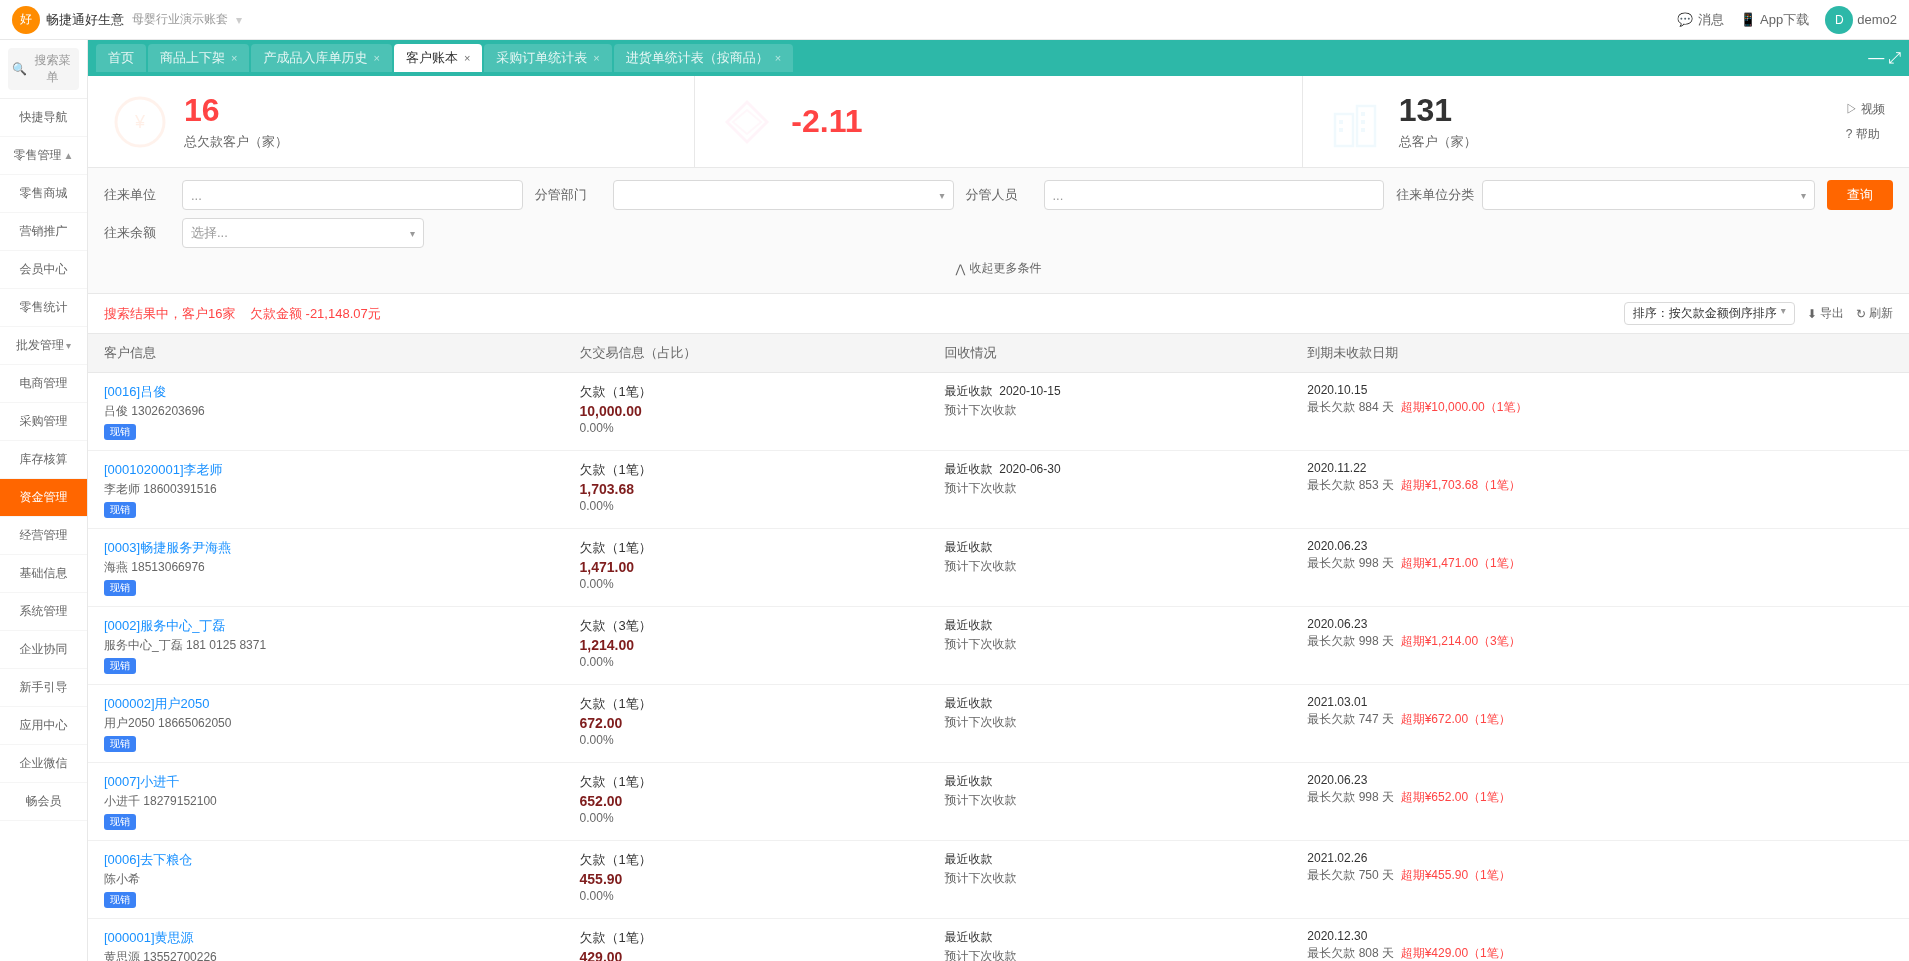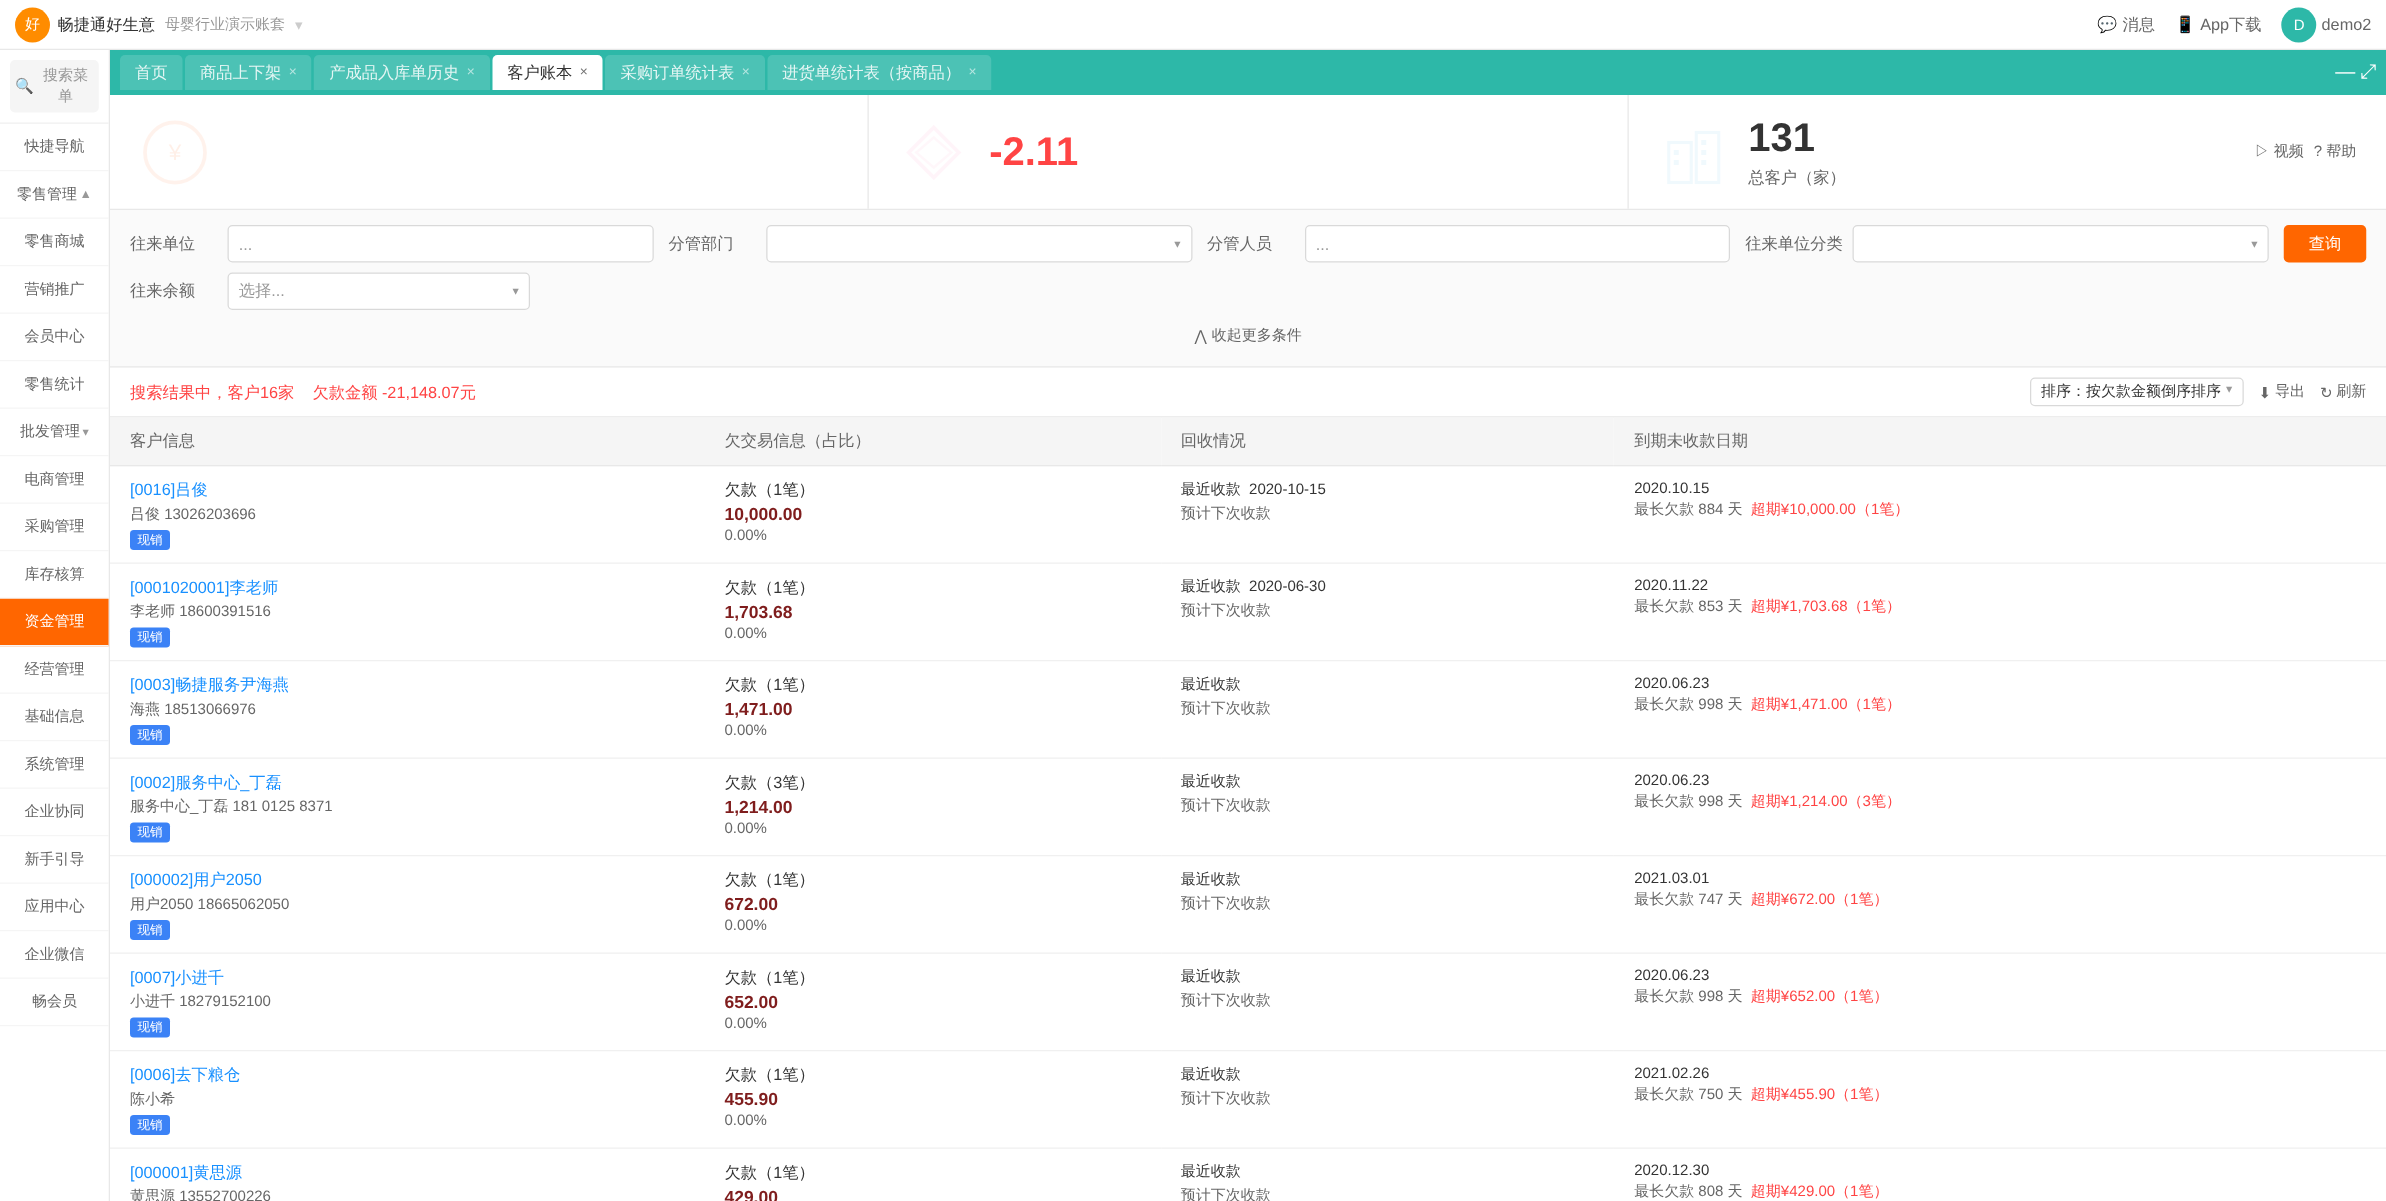--- a/index.html
+++ b/index.html
@@ -43,21 +43,21 @@
     .stats-bar { display: flex; background: #fff; border-bottom: 1px solid #e8e8e8; }
     .stat-card { flex: 1; padding: 16px 24px; display: flex; align-items: center; gap: 16px; border-right: 1px solid #e8e8e8; }
     .stat-card:last-child { border-right: none; }
     .stat-icon { width: 56px; height: 56px; display: flex; align-items: center; justify-content: center; }
     .stat-icon svg { opacity: 0.3; }
     .stat-info { flex: 1; }
     .stat-value { font-size: 32px; font-weight: bold; color: #ff4444; }
     .stat-value.negative { color: #ff4444; }
     .stat-value.black { color: #333; font-weight: bold; }
     .stat-label { font-size: 13px; color: #666; margin-top: 4px; }
-    .stat-actions { display: flex; gap: 8px; font-size: 12px; color: #666; }
+    .stat-actions { display: flex; gap: 8px; font-size: 12px; color: #666; flex-direction: column; }
 
     
     .filter-area { padding: 12px 16px; background: #fafafa; border-bottom: 1px solid #e8e8e8; }
     .filter-row { display: flex; align-items: flex-end; gap: 12px; margin-bottom: 8px; }
     .filter-row:last-child { margin-bottom: 0; }
     .filter-item { display: flex; align-items: center; gap: 8px; flex: 1; }
     .filter-label { font-size: 13px; color: #666; white-space: nowrap; min-width: 70px; }
     .filter-input { flex: 1; height: 30px; border: 1px solid #d9d9d9; border-radius: 4px; padding: 0 8px; font-size: 13px; background: #fff; display: flex; align-items: center; justify-content: space-between; cursor: pointer; }
     .filter-input-text { color: #999; }
     .filter-select { flex: 1; height: 30px; border: 1px solid #d9d9d9; border-radius: 4px; padding: 0 8px; font-size: 13px; background: #fff; display: flex; align-items: center; justify-content: space-between; cursor: pointer; }
@@ -236,20 +236,24 @@
 
       <div class="page-content">
 
         <div class="stats-bar">
           <div class="stat-card">
             <div class="stat-icon">
               <svg width="56" height="56" viewBox="0 0 56 56">
                 <circle cx="28" cy="28" r="24" fill="none" stroke="#ff9966" stroke-width="3" opacity="0.4"></circle>
                 <text x="28" y="34" text-anchor="middle" font-size="18" fill="#ff9966" opacity="0.5">¥</text>
               </svg>
+            </div>
+            <div class="stat-info">
+              <div class="stat-value">16</div>
+              <div class="stat-label">总欠款客户（家）</div>
             </div>
           </div>
           <div class="stat-card">
             <div class="stat-icon">
               <svg width="56" height="56" viewBox="0 0 56 56">
                 <polygon points="28,8 48,28 28,48 8,28" fill="none" stroke="#ffaacc" stroke-width="3" opacity="0.4"></polygon>
                 <polygon points="28,16 42,28 28,40 14,28" fill="none" stroke="#ffaacc" stroke-width="2" opacity="0.3"></polygon>
               </svg>
             </div>
             <div class="stat-info">

